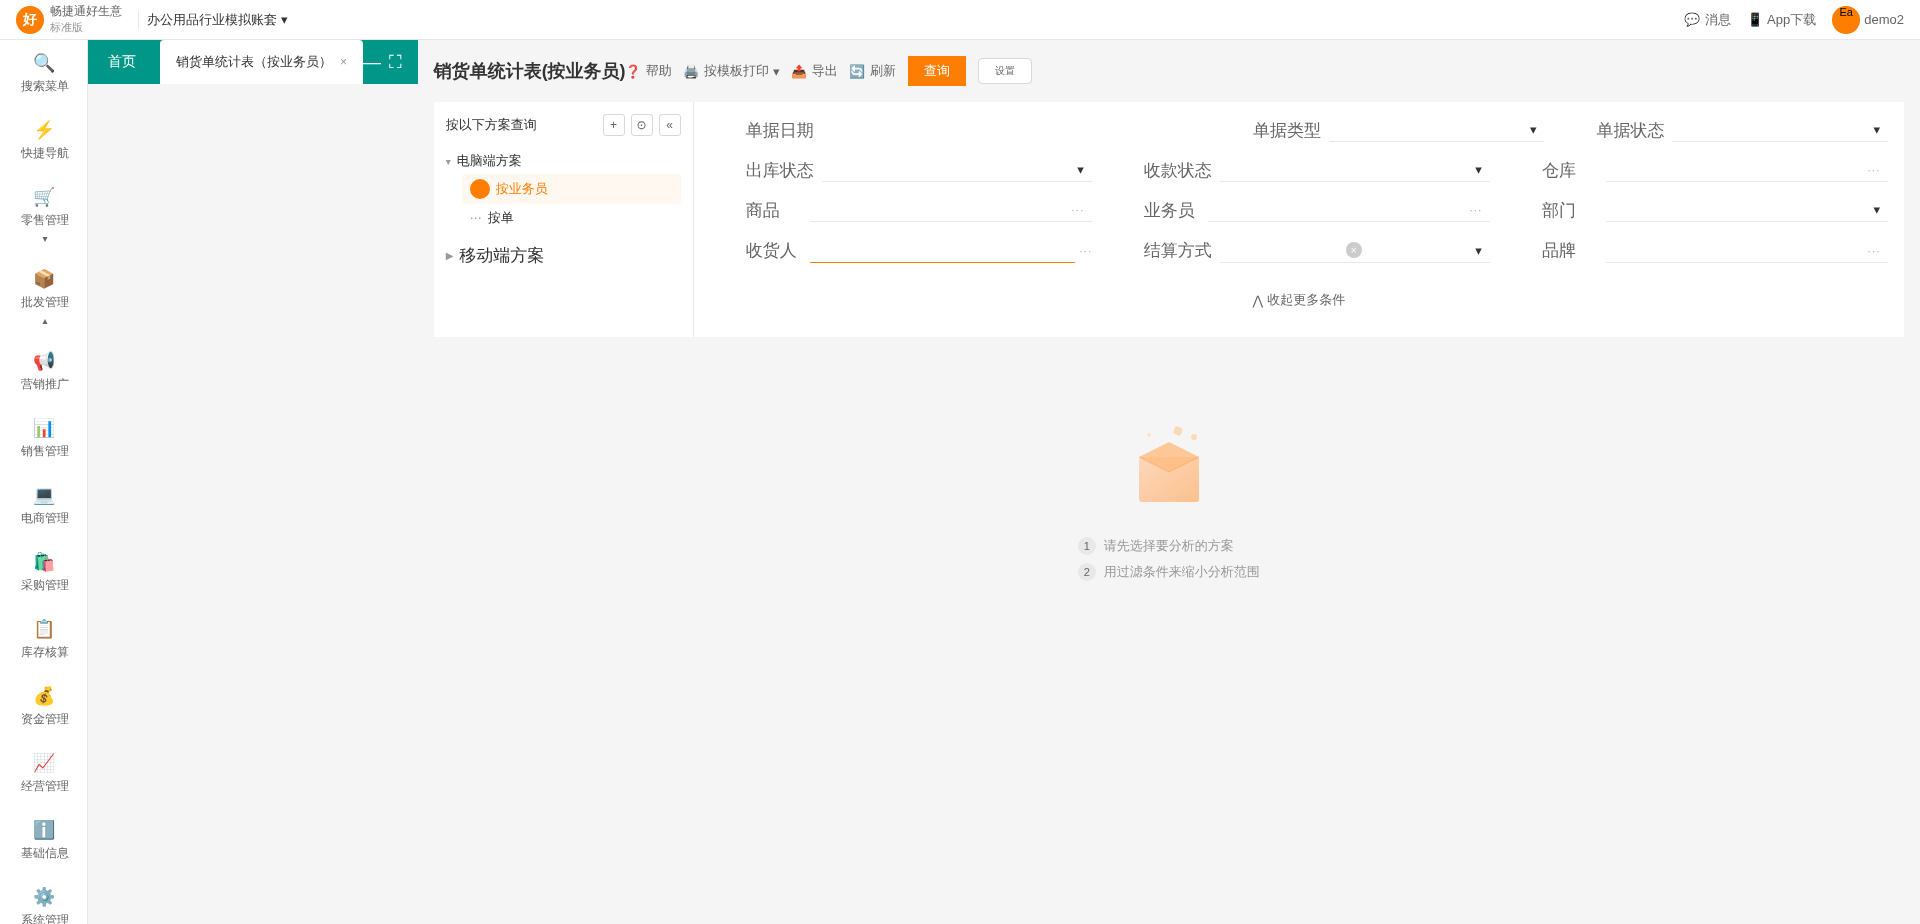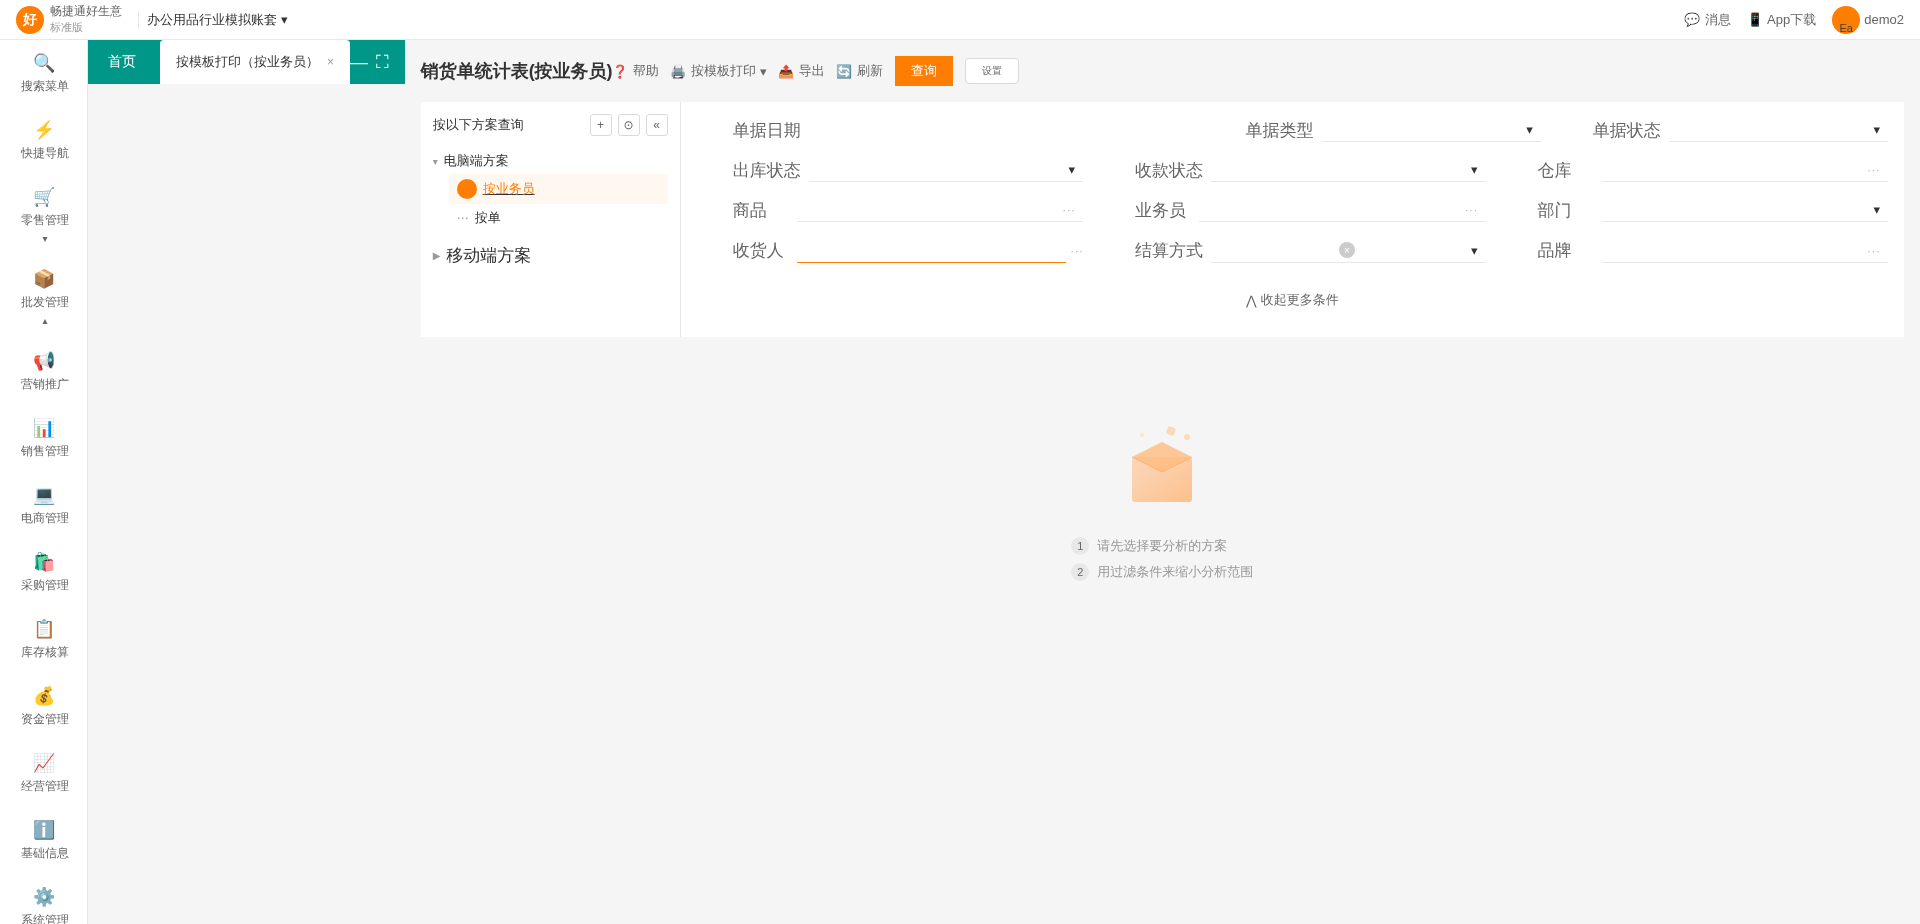--- a/index.html
+++ b/index.html
@@ -8,21 +8,21 @@
     
     .top-bar { height: 40px; background: #fff; display: flex; align-items: center; padding: 0 16px; border-bottom: 1px solid #e8e8e8; justify-content: space-between; flex-shrink: 0; }
     .top-bar-left { display: flex; align-items: center; gap: 8px; }
     .logo-area { display: flex; align-items: center; gap: 6px; }
     .logo-icon { width: 28px; height: 28px; background: #ff7d00; border-radius: 50%; display: flex; align-items: center; justify-content: center; color: #fff; font-size: 14px; font-weight: bold; }
     .logo-text { font-size: 12px; color: #666; line-height: 1.3; }
     .logo-label { font-size: 11px; color: #999; }
     .app-selector { display: flex; align-items: center; gap: 4px; font-size: 13px; color: #333; cursor: pointer; padding: 0 8px; border-left: 1px solid #e8e8e8; margin-left: 8px; }
     .top-bar-right { display: flex; align-items: center; gap: 16px; font-size: 13px; color: #666; }
     .top-right-item { display: flex; align-items: center; gap: 4px; cursor: pointer; }
-    .avatar { width: 28px; height: 28px; border-radius: 50%; background: #ff7d00; display: flex; align-items: flex-end; justify-content: center; color: #404040; font-size: 12px; overflow: hidden; }
+    .avatar { width: 28px; height: 28px; border-radius: 50%; background: #ff7d00; display: flex; align-items: flex-start; justify-content: center; color: #000000; font-size: 12px; overflow: hidden; }
 
     
     .main-layout { display: flex; flex: 1; overflow: hidden; }
 
     
     .sidebar { width: 88px; background: #fff; border-right: 1px solid #e8e8e8; display: flex; flex-direction: column; overflow-y: auto; flex-shrink: 0; }
     .sidebar-item { display: flex; flex-direction: column; align-items: center; padding: 12px 4px; cursor: pointer; color: #666; font-size: 12px; gap: 4px; border-left: 3px solid transparent; }
     .sidebar-icon { font-size: 18px; }
 
     
@@ -58,21 +58,21 @@
 
     .filter-left-header { display: flex; align-items: center; justify-content: space-between; margin-bottom: 12px; }
     .filter-left-title { font-size: 13px; color: #333; }
     .filter-left-icons { display: flex; gap: 6px; }
     .filter-left-icon { width: 22px; height: 22px; border: 1px solid #d9d9d9; border-radius: 3px; display: flex; align-items: center; justify-content: center; cursor: pointer; color: #666; font-size: 12px; }
 
     .tree-item { display: flex; align-items: center; gap: 6px; padding: 4px 0; cursor: pointer; }
     .tree-item .arrow { color: #999; font-size: 10px; }
     .tree-item .label { font-size: 13px; color: #333; }
     .tree-sub { padding-left: 16px; }
-    .tree-sub-item { display: flex; align-items: center; gap: 6px; padding: 5px 8px; cursor: pointer; border-radius: 3px; text-decoration: underline; }
+    .tree-sub-item { display: flex; align-items: center; gap: 6px; padding: 5px 8px; cursor: pointer; border-radius: 3px; }
     .tree-sub-item.active { background: #fff8f0; }
     .tree-sub-item .icon { width: 20px; height: 20px; border-radius: 50%; background: #ff7d00; display: flex; align-items: center; justify-content: center; color: #fff; font-size: 10px; }
     .tree-sub-item .sub-label { font-size: 13px; color: #ff7d00; }
     .tree-sub-item2 { display: flex; align-items: center; gap: 6px; padding: 5px 8px; cursor: pointer; }
     .tree-sub-item2 .sub2-label { font-size: 13px; color: #333; }
 
     .tree-mobile { display: flex; align-items: center; gap: 6px; padding: 4px 0; margin-top: 8px; cursor: pointer; }
     .tree-mobile .arrow { color: #999; font-size: 10px; }
     .tree-mobile .label { font-size: 17px; color: #333; }
 
@@ -198,21 +198,21 @@
 
   </div>
 
   <div class="content-area">
 
     <div class="tab-bar">
       <div class="tab-home">
         <span>首页</span>
       </div>
       <div class="tab-item">
-        <span>按模板打印（按业务员）</span>
+        <span>销货单统计表（按业务员）</span>
         <span class="tab-close">×</span>
       </div>
       <div class="tab-actions">
         <span class="tab-action-btn">—</span>
         <span class="tab-action-btn">⛶</span>
       </div>
     </div>
 
     <div class="page-content">
       <div class="page-inner">

